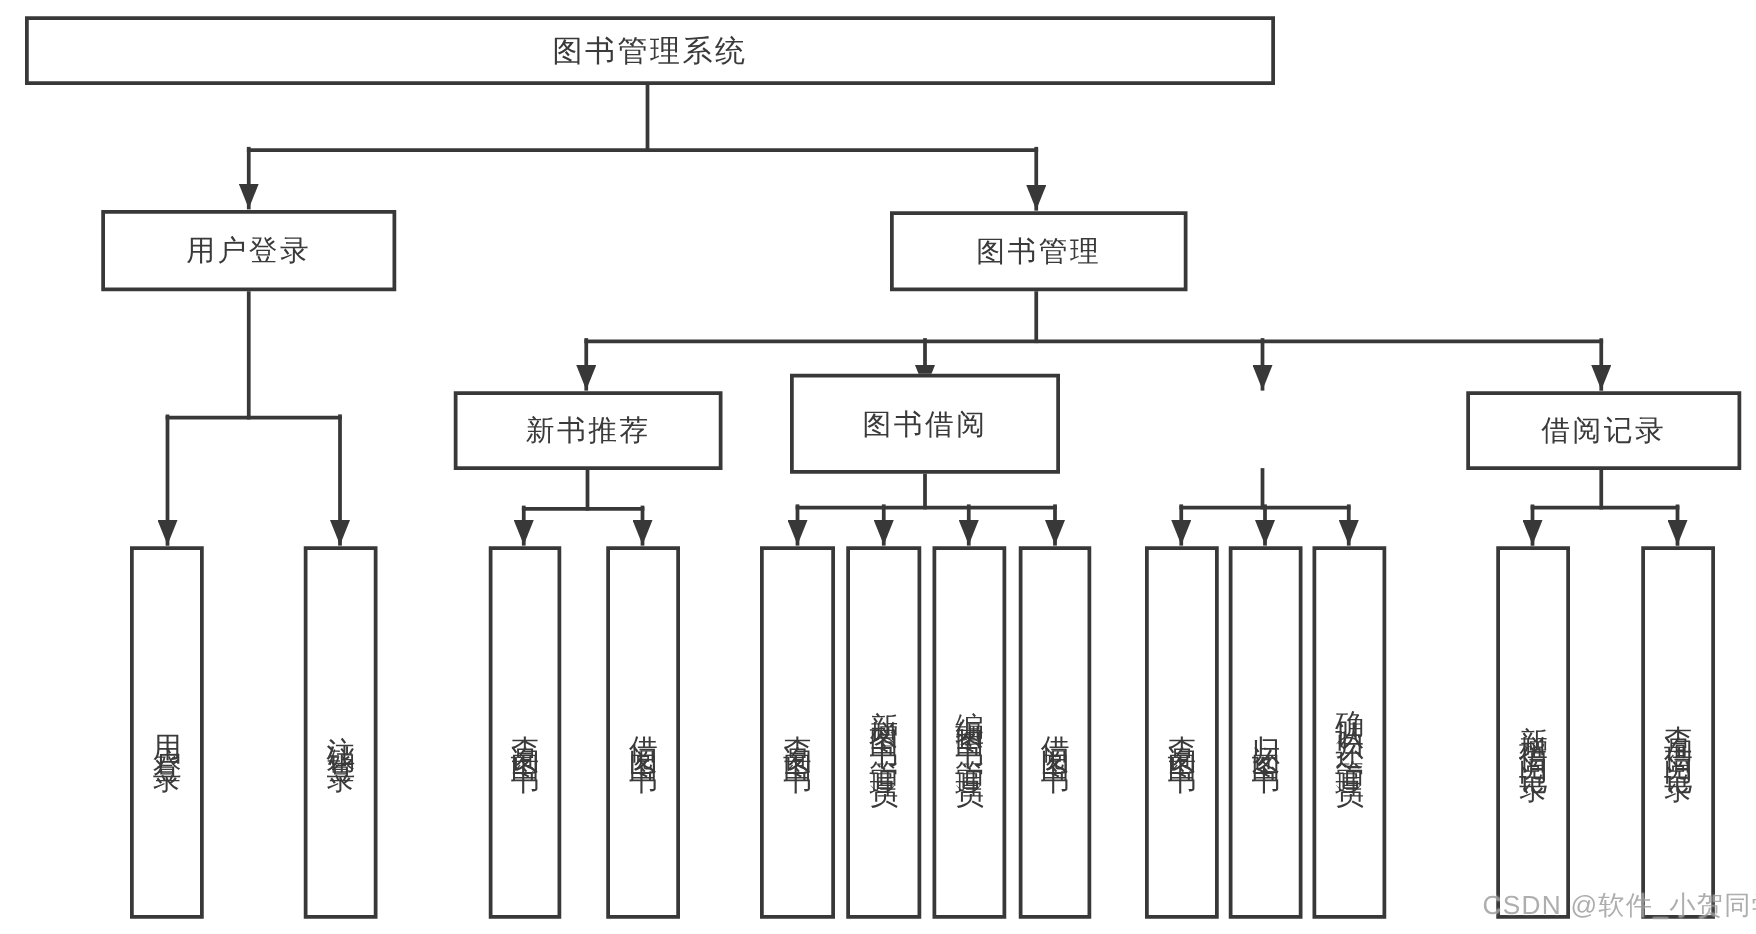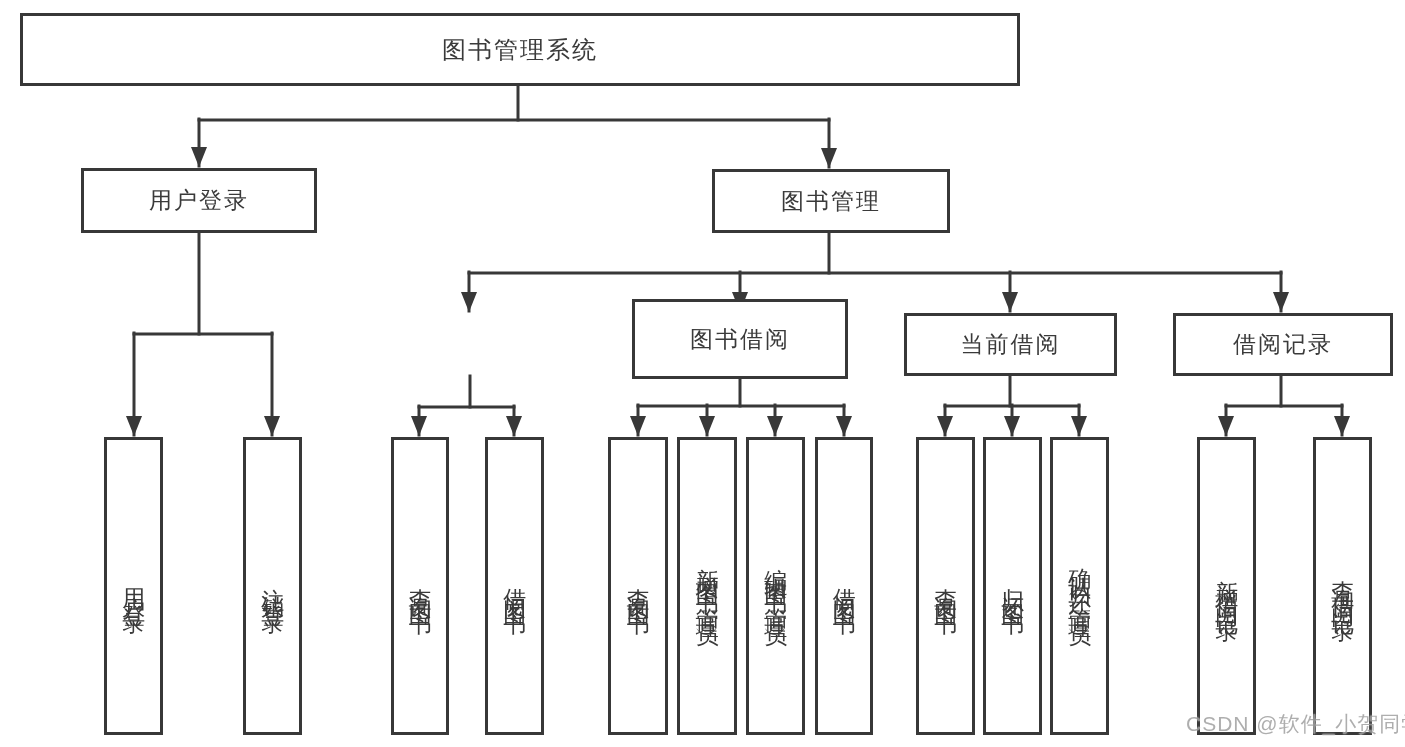--- a/index.html
+++ b/index.html
@@ -75,36 +75,36 @@
     <line x1="945" y1="405" x2="945" y2="435" marker-end="url(#arrow)" stroke="#383838"></line>
     <line x1="1012" y1="405" x2="1012" y2="435" marker-end="url(#arrow)" stroke="#383838"></line>
     <line x1="1079" y1="405" x2="1079" y2="435" marker-end="url(#arrow)" stroke="#383838"></line>
 
     <line x1="1281" y1="376" x2="1281" y2="406" stroke="#383838"></line>
     <line x1="1226" y1="406" x2="1342" y2="406" stroke="#383838"></line>
     <line x1="1226" y1="405" x2="1226" y2="435" marker-end="url(#arrow)" stroke="#383838"></line>
     <line x1="1342" y1="405" x2="1342" y2="435" marker-end="url(#arrow)" stroke="#383838"></line>
   </svg>
 
-  <div class="box hbox" style="left:20px;top:13px;width:1000px;height:73px;">
+  <div class="box hbox" style="left:20px;top:13px;width:1000px;height:55px;">
     <span>图书管理系统</span>
   </div>
 
   <div class="box hbox lvl" style="left:81px;top:168px;width:236px;height:65px;">
     <span>用户登录</span>
   </div>
   <div class="box hbox lvl" style="left:712px;top:169px;width:238px;height:64px;justify-content:center;">
     <span>图书管理</span>
   </div>
 
+  <div class="box hbox lvl" style="left:363px;top:313px;width:215px;height:63px;">
+    <span>新书推荐</span>
+  </div>
   <div class="box hbox lvl" style="left:632px;top:299px;width:216px;height:80px;">
     <span>图书借阅</span>
-  </div>
-  <div class="box hbox lvl" style="left:904px;top:313px;width:213px;height:63px;">
-    <span>当前借阅</span>
   </div>
   <div class="box hbox lvl" style="left:1173px;top:313px;width:220px;height:63px;">
     <span>借阅记录</span>
   </div>
 
   <div class="box vbox" style="left:104px;top:437px;width:59px;height:298px;">
     <span class="vtext">用户登录</span>
   </div>
   <div class="box vbox" style="left:243px;top:437px;width:59px;height:298px;">
     <span class="vtext">注销登录</span>

